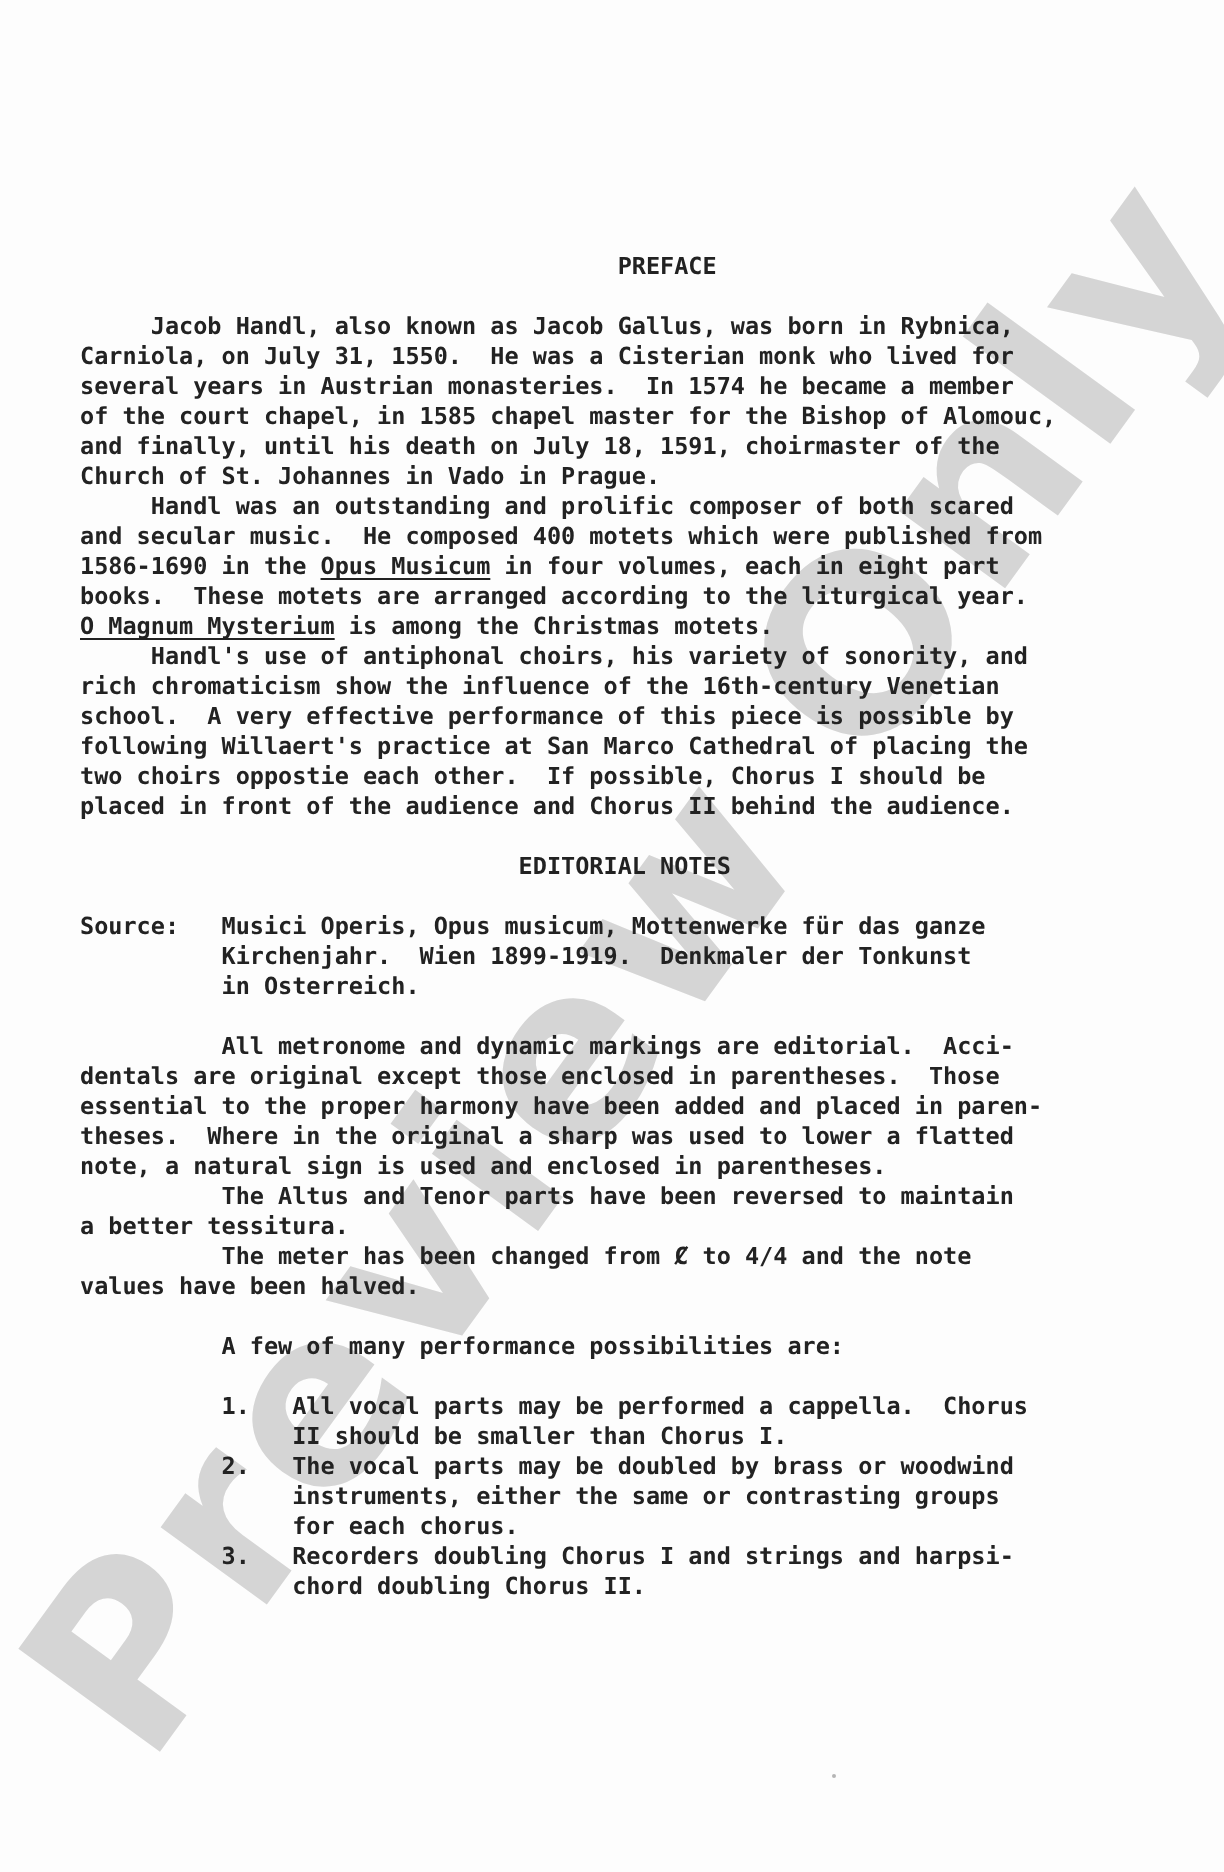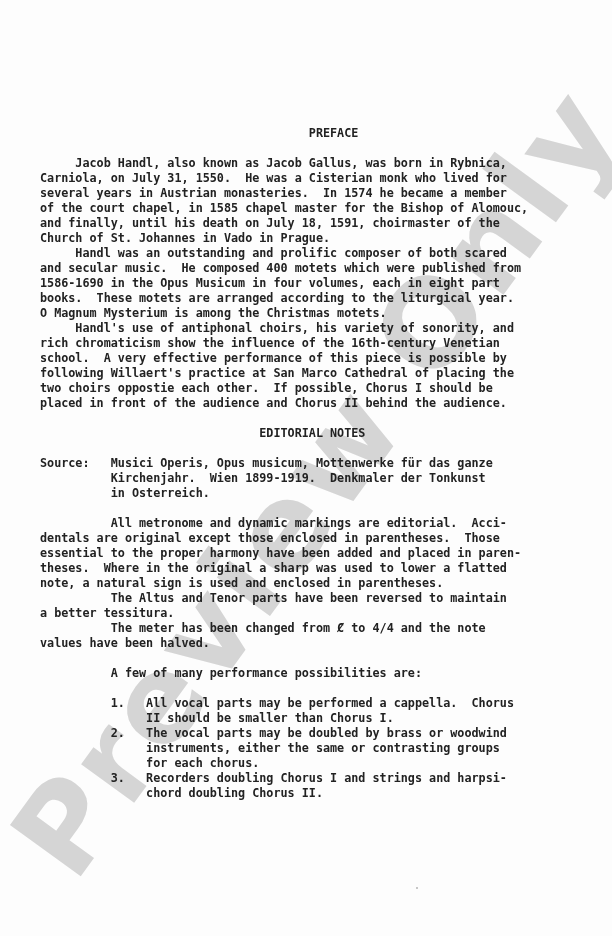--- a/index.html
+++ b/index.html
@@ -25,21 +25,21 @@
   .doc{
     position:absolute;
     left:40px;top:126px;
     z-index:2;
     font-size:11.75px;
     font-weight:bold;
     line-height:15px;
     white-space:pre;
   }
   .line{height:15px;}
-  .u{text-underline-offset:2px;}
+  .u{text-decoration:underline;text-underline-offset:2px;}
   .speck{
     position:absolute;
     left:416px;top:887px;
     width:2px;height:2px;
     background:#b5b5b5;
     border-radius:50%;
     z-index:2;
   }
 </style>
 </head>

